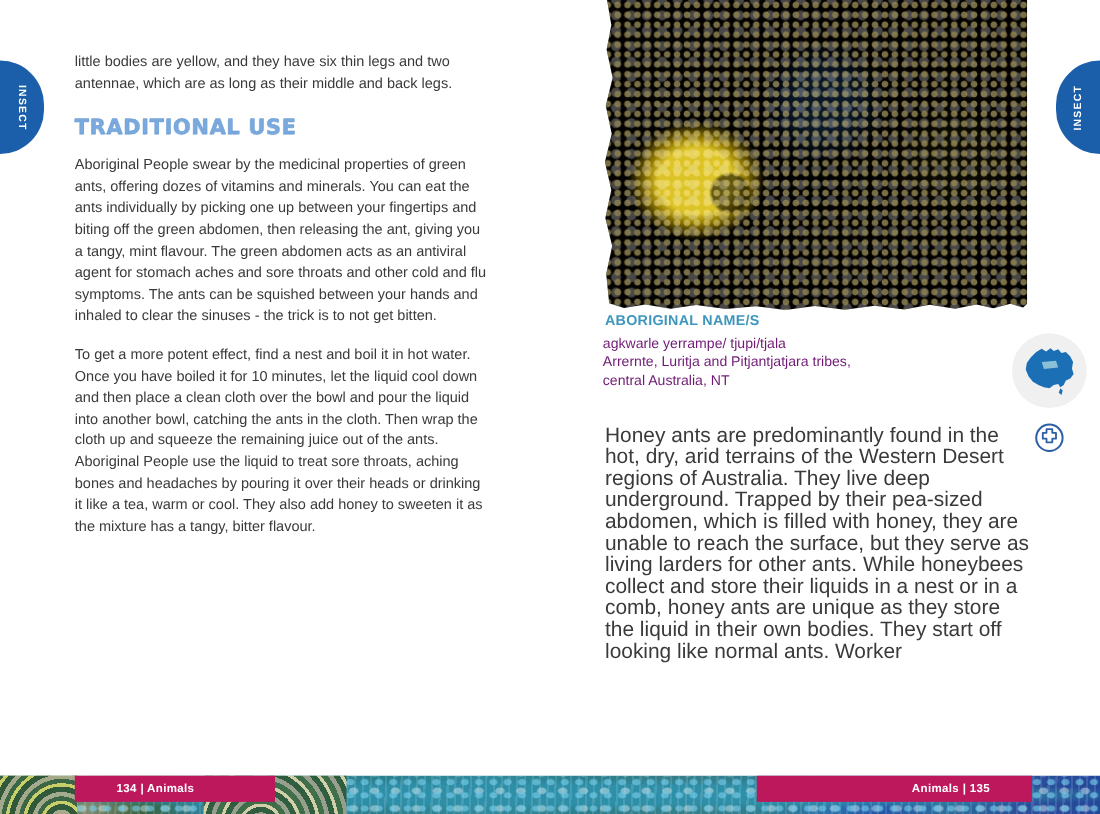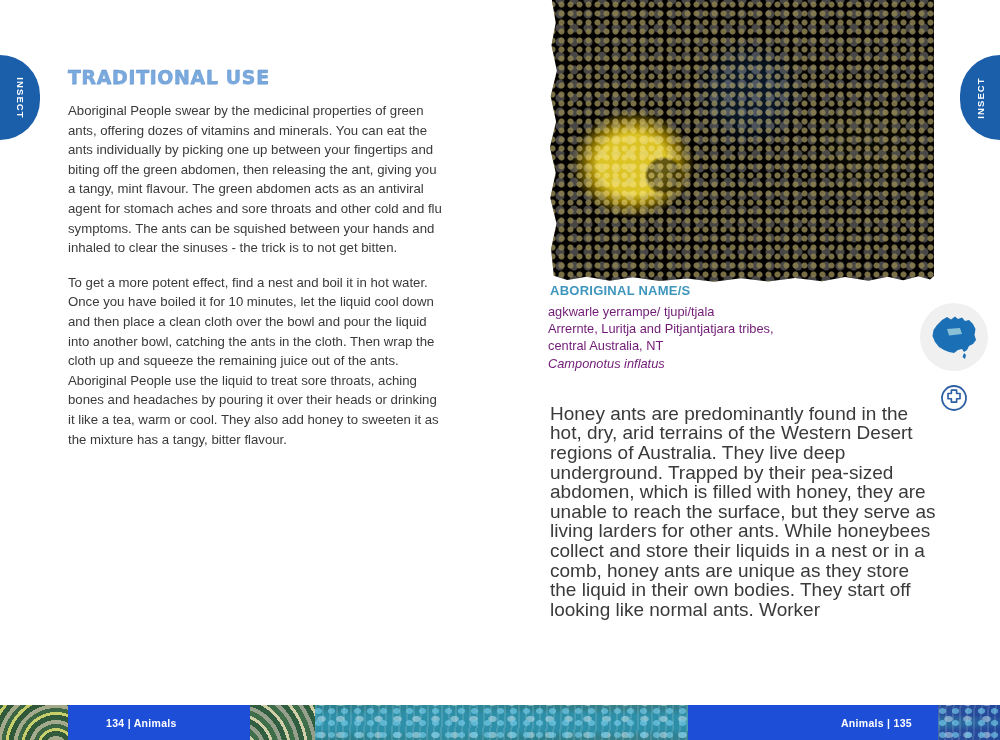--- a/index.html
+++ b/index.html
@@ -250,27 +250,27 @@
     height: 35px;
     background:
       repeating-radial-gradient(circle at 80% 120%,
         #cdd26a 0 3px, #3a6442 3px 7px, #a7ab8c 7px 11px, #2e5637 11px 16px);
     opacity: .95;
   }
 
   .footer-band {
     position: absolute;
     top: 0;
-    height: 35px;
-    background: #1d4ed8;
+    height: 24px;
+    background: #be185d;
     display: flex;
     align-items: center;
   }
   .footer-band-left  { left: 68px;  width: 182px; justify-content: flex-start; padding-left: 38px; }
-  .footer-band-right { right: 62px; width: 250px; justify-content: flex-end;  padding-right: 26px; }
+  .footer-band-right { right: 62px; width: 250px; justify-content: flex-end;  padding-right: 38px; }
   .footer-text {
     font-size: 10.5px;
     font-weight: bold;
     color: #ffffff;
     letter-spacing: 0.3px;
     white-space: nowrap;
   }
 </style>
 </head>
 <body>
@@ -280,20 +280,21 @@
   <div class="tab tab-left">
     <span class="tab-label">INSECT</span>
   </div>
 
   <div class="tab tab-right">
     <span class="tab-label">INSECT</span>
   </div>
 
   <div class="page-left">
 
+    <p class="body-text">little bodies are yellow, and they have six thin legs and two antennae, which are as long as their middle and back legs.</p>
 
     <h2 class="heading-sketch">TRADITIONAL USE</h2>
 
     <p class="body-text">Aboriginal People swear by the medicinal properties of green ants, offering dozes of vitamins and minerals. You can eat the ants individually by picking one up between your fingertips and biting off the green abdomen, then releasing the ant, giving you a tangy, mint flavour. The green abdomen acts as an antiviral agent for stomach aches and sore throats and other cold and flu symptoms. The ants can be squished between your hands and inhaled to clear the sinuses - the trick is to not get bitten.</p>
 
     <p class="body-text">To get a more potent effect, find a nest and boil it in hot water. Once you have boiled it for 10 minutes, let the liquid cool down and then place a clean cloth over the bowl and pour the liquid into another bowl, catching the ants in the cloth. Then wrap the cloth up and squeeze the remaining juice out of the ants. Aboriginal People use the liquid to treat sore throats, aching bones and headaches by pouring it over their heads or drinking it like a tea, warm or cool. They also add honey to sweeten it as the mixture has a tangy, bitter flavour.</p>
 
 
   </div>
 
@@ -303,21 +304,20 @@
       <div class="photo"></div>
       <div class="photo-grain"></div>
     </div>
 
 
     <div class="field-label">ABORIGINAL NAME/S</div>
     <div class="field-value" style="white-space: pre-line;">agkwarle yerrampe/ tjupi/tjala
 Arrernte, Luritja and Pitjantjatjara tribes,
 central Australia, NT</div>
 
-    <div class="field-value italic">Camponotus inflatus</div>
 
     <p class="desc-text">Honey ants are predominantly found in the hot, dry, arid terrains of the Western Desert regions of Australia. They live deep underground. Trapped by their pea-sized abdomen, which is filled with honey, they are unable to reach the surface, but they serve as living larders for other ants. While honeybees collect and store their liquids in a nest or in a comb, honey ants are unique as they store the liquid in their own bodies. They start off looking like normal ants. Worker</p>
   </div>
 
   <div class="icon-col">
 
     <div class="map-circle">
       <svg width="54" height="48" viewBox="0 0 108 96">
         <path d="M30 14 L40 8 L48 13 L56 7 L62 12 L70 9 L76 16 L84 14 L92 22
                  L97 32 L95 44 L98 54 L92 62 L84 66 L80 74 L74 78 L70 72 L62 74

